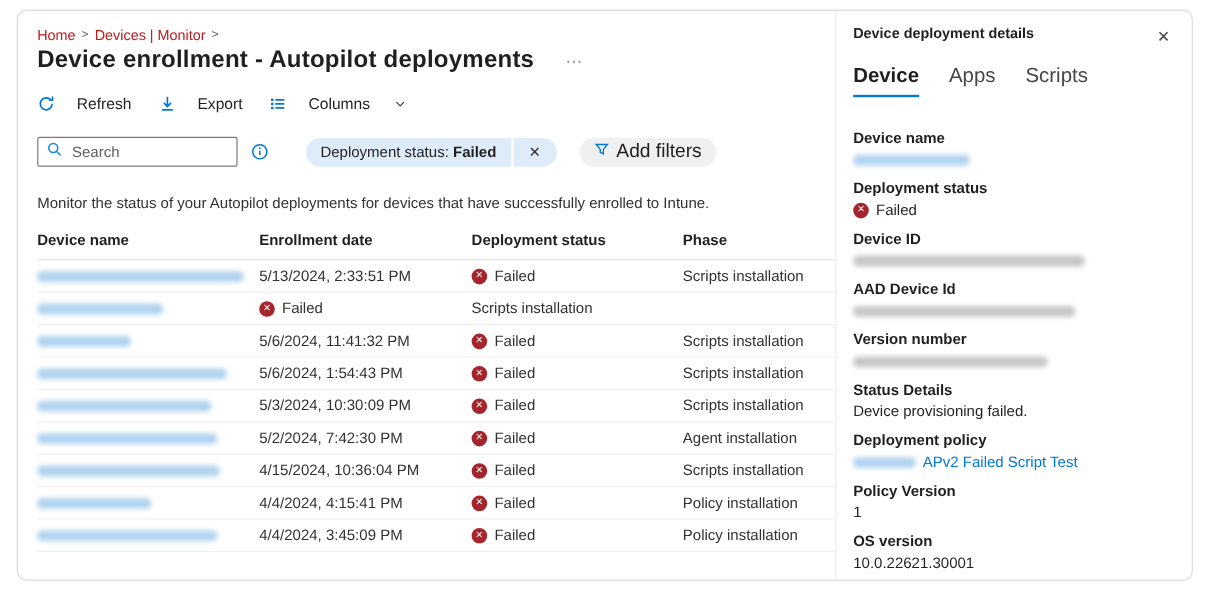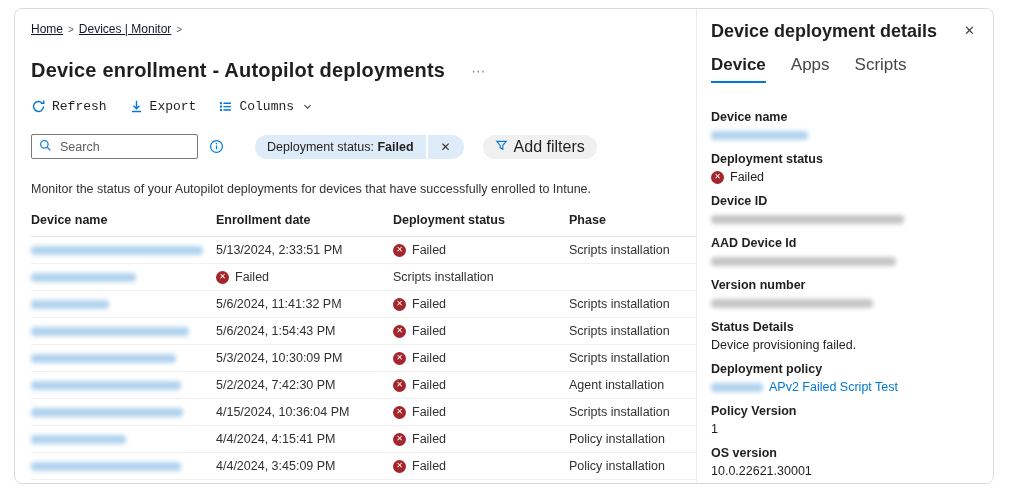--- a/index.html
+++ b/index.html
@@ -9,27 +9,27 @@
     background:#ffffff; color:#201f1e;
     font-family:"Liberation Sans", sans-serif;
   }
   .frame {
     position:absolute; left:14px; top:8px; width:980px; height:476px;
     background:#fff; border:1px solid #d9d9d9; border-radius:8px; overflow:hidden;
   }
   
   .main { position:absolute; left:0; top:0; width:684px; height:100%; padding:13px 0 0 16px; }
   .breadcrumb { font-size:12px; display:flex; align-items:center; gap:5px; }
-  .crumb { color:#0f172a; cursor:pointer;text-decoration:underline; }
+  .crumb { color:#b91c1c; cursor:pointer; }
   .crumb-sep { color:#605e5c; font-size:10px; }
-  .title-row { display:flex; align-items:center; margin-top:23px; }
+  .title-row { display:flex; align-items:center; margin-top:3px; }
   .page-title { font-size:20px; font-weight:700; letter-spacing:.2px; }
   .title-ellipsis { margin-left:26px; color:#8a8886; font-size:14px; letter-spacing:1px; cursor:pointer; }
   .toolbar { display:flex; align-items:center; gap:22px; margin-top:17px; font-size:13px; }
-  .tbtn { display:flex; align-items:center; gap:6px; cursor:pointer;font-family:Liberation Mono, monospace; }
+  .tbtn { display:flex; align-items:center; gap:18px; cursor:pointer; }
   .tbtn svg { display:block; }
   .chev { margin-left:2px; }
   .filter-row { display:flex; align-items:center; margin-top:20px; }
   .searchbox {
     width:167px; height:25px; border:1px solid #7a7a7a; border-radius:2px;
     display:flex; align-items:center; padding:0 7px; gap:6px; background:#fff;
   }
   .searchbox input { border:none; outline:none; width:100%; font-size:12.5px; color:#323130; font-family:inherit; background:transparent; }
   .searchbox input::placeholder { color:#605e5c; }
   .info-icon { margin-left:11px; cursor:pointer; display:flex; }
@@ -56,21 +56,21 @@
   .redact.gray { background:#c6c6c6; }
   .status-cell { display:flex; align-items:center; gap:6px; }
   .err-icon {
     width:13px; height:13px; border-radius:50%; background:#a4262c; color:#fff;
     display:inline-flex; align-items:center; justify-content:center;
     font-size:8px; line-height:1; flex:0 0 auto;
   }
   
   .panel { position:absolute; right:0; top:0; width:297px; height:100%; border-left:1px solid #ececec; padding:12px 16px 0 14px; background:#fff; }
   .panel-head { display:flex; justify-content:space-between; align-items:flex-start; }
-  .panel-title { font-size:18px; font-weight:700; }
+  .panel-title { font-size:12px; font-weight:700; }
   .close-btn { color:#484644; font-size:13px; cursor:pointer; padding:2px 2px; }
   .tabs { display:flex; gap:25px; margin-top:13px; font-size:17px; color:#484644; }
   .tab { padding-bottom:6px; border-bottom:2px solid transparent; cursor:pointer; }
   .tab.active { color:#201f1e; font-weight:700; border-bottom-color:#0078d4; }
   .fields { margin-top:27px; }
   .field { margin-bottom:10px; }
   .flabel { font-weight:700; font-size:12.5px; margin-bottom:4px; }
   .fvalue { font-size:12.5px; color:#201f1e; min-height:14px; display:flex; align-items:center; gap:6px; }
   .fvalue .link { color:#0078d4; cursor:pointer; }
 </style>

